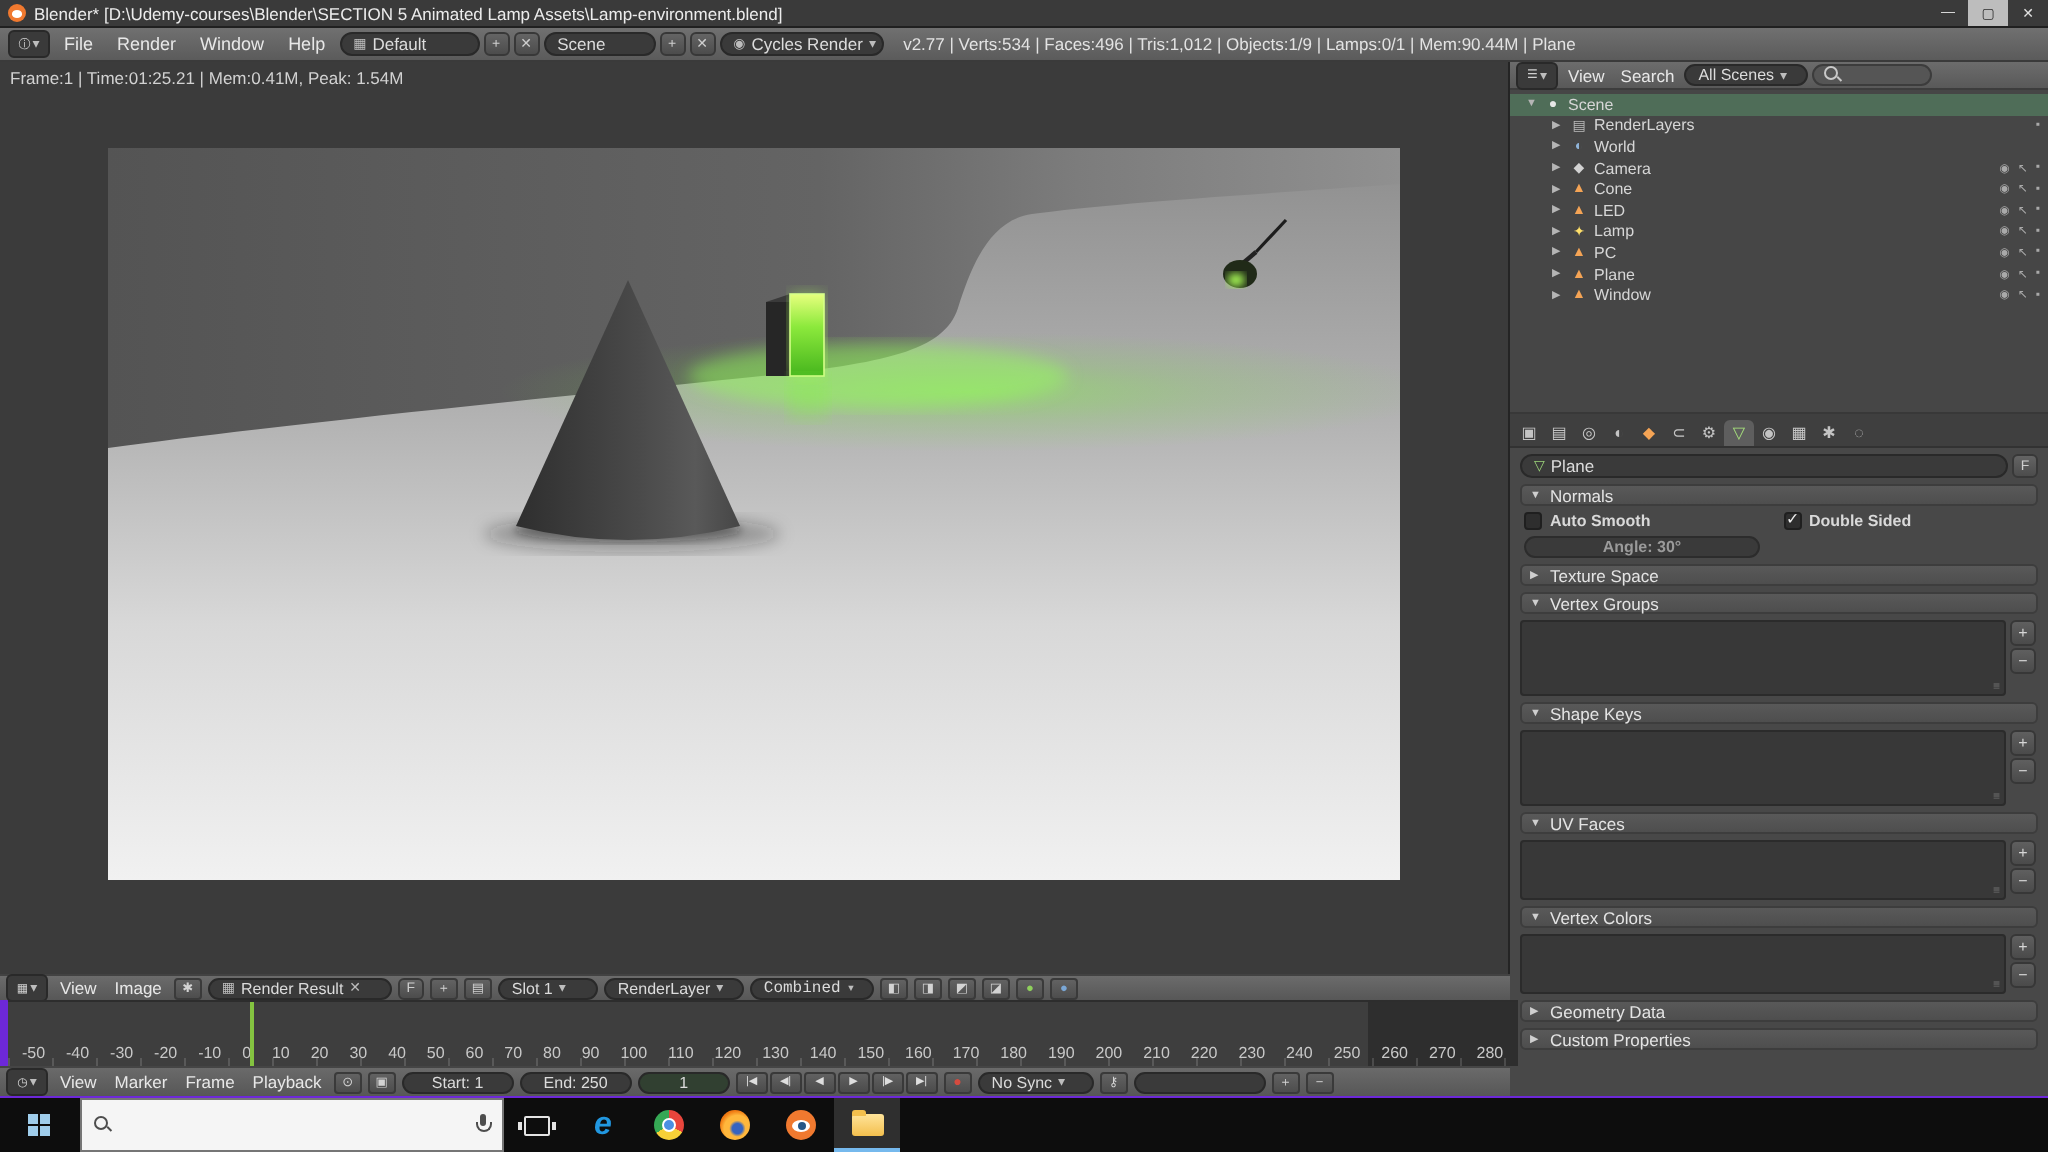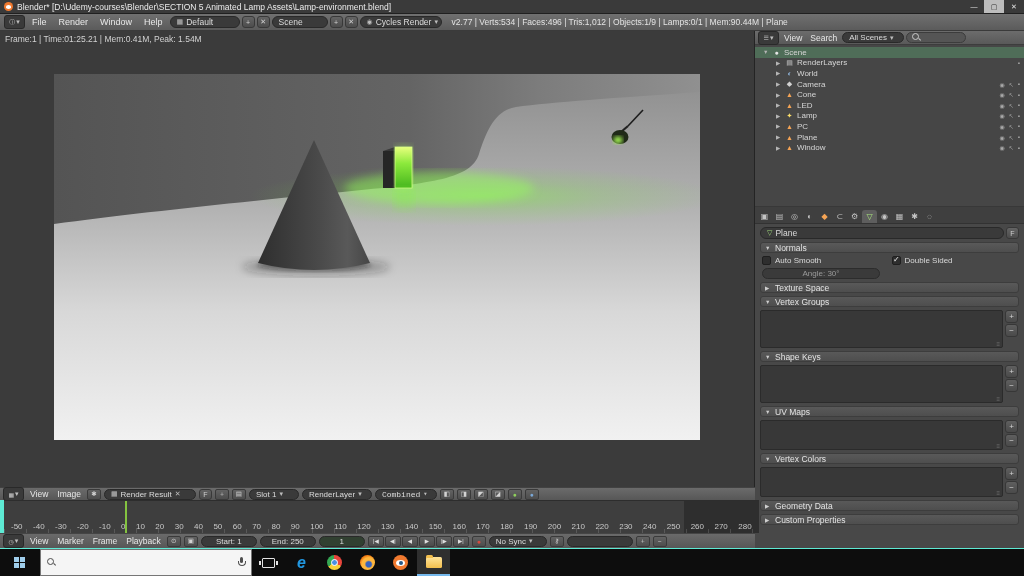--- a/index.html
+++ b/index.html
@@ -1,16 +1,16 @@
 <!DOCTYPE html>
 <html><head>
 <meta charset="utf-8">
 <style>
   html,body{margin:0;padding:0;background:#111;}
-  .root{position:relative;width:1024px;height:576px;background:#5eead4;overflow:hidden;
+  .root{position:relative;width:1024px;height:576px;background:#6d28d9;overflow:hidden;
         font-family:"Liberation Sans","DejaVu Sans",sans-serif;}
 
   
   .titlebar{position:absolute;left:0;top:0;width:1024px;height:14px;background:#3a3a3a;
             border-bottom:1px solid #202020;display:flex;align-items:center;gap:4px;
             padding:0 0 0 4px;box-sizing:border-box;}
   .app-ico{width:9px;height:9px;border-radius:50%;background:#f0792f;position:relative;flex:0 0 auto;}
   .app-ico::after{content:"";position:absolute;left:2px;top:3px;width:5px;height:3.5px;background:#fff;border-radius:50%;}
   .title{font-size:8.5px;color:#ececec;white-space:nowrap;}
   .wcontrols{margin-left:auto;display:flex;height:100%;}
@@ -64,21 +64,21 @@
   .props{position:absolute;left:0;top:175px;width:269px;height:342px;background:#484848;border-top:1px solid #383838;box-sizing:border-box;}
   .ptabs{height:15px;background:#3f3f3f;border-bottom:1px solid #323232;display:flex;align-items:flex-end;padding:1px 2px 0;}
   .ptab{width:15px;height:13px;display:flex;align-items:center;justify-content:center;font-size:8px;color:#c4c4c4;border-radius:3px 3px 0 0;}
   .ptab.active{background:#5e5e5e;color:#a6e07c;}
   .pbody{padding:3px 5px 0;display:flex;flex-direction:column;gap:3px;}
   .dbrow{display:flex;gap:2px;align-items:center;}
   .dbfield{flex:1;}
   .sect-h{height:11px;display:flex;align-items:center;gap:4px;background:linear-gradient(#595959,#4e4e4e);
           border:1px solid #3d3d3d;border-radius:3px;color:#e4e4e4;font-size:8.5px;padding:0 4px;box-sizing:border-box;}
   .tri{font-size:5.5px;color:#cfcfcf;width:6px;}
-  .nrow{display:flex;gap:4px;align-items:flex-start;padding:0 2px;}
+  .nrow{display:flex;gap:4px;align-items:flex-start;padding:0 2px;font-weight:bold;}
   .half{width:50%;display:flex;gap:4px;align-items:center;}
   .cbx{width:9px;height:9px;background:#2e2e2e;border:1px solid #1f1f1f;border-radius:2px;position:relative;flex:0 0 auto;box-sizing:border-box;}
   .cbx.checked::after{content:"✓";position:absolute;left:0.5px;top:-2.5px;font-size:8px;color:#ececec;}
   .cblabel{font-size:8px;color:#d9d9d9;white-space:nowrap;}
   .slider{width:118px;height:11px;background:#3a3a3a;border:1px solid #2c2c2c;border-radius:7px;display:flex;
           align-items:center;justify-content:center;font-size:8px;color:#9a9a9a;box-sizing:border-box;}
   .lrow{display:flex;gap:2px;}
   .listbox{flex:1;background:#383838;border:1px solid #2b2b2b;border-radius:2px;position:relative;}
   .listbox::after{content:"≡";position:absolute;right:2px;bottom:0px;font-size:6px;color:#6f6f6f;}
   .h36{height:36px;} .h28{height:28px;}
@@ -429,21 +429,21 @@
         <div class="lrow">
           <div class="listbox h36"></div>
           <div class="sidecol">
             <span class="sbtn">+</span>
             <span class="sbtn">−</span>
           </div>
         </div>
 
         <div class="sect-h">
           <span class="tri">▼</span>
-          <span>UV Maps</span>
+          <span>UV Faces</span>
         </div>
         <div class="lrow">
           <div class="listbox h28"></div>
           <div class="sidecol">
             <span class="sbtn">+</span>
             <span class="sbtn">−</span>
           </div>
         </div>
 
         <div class="sect-h">

